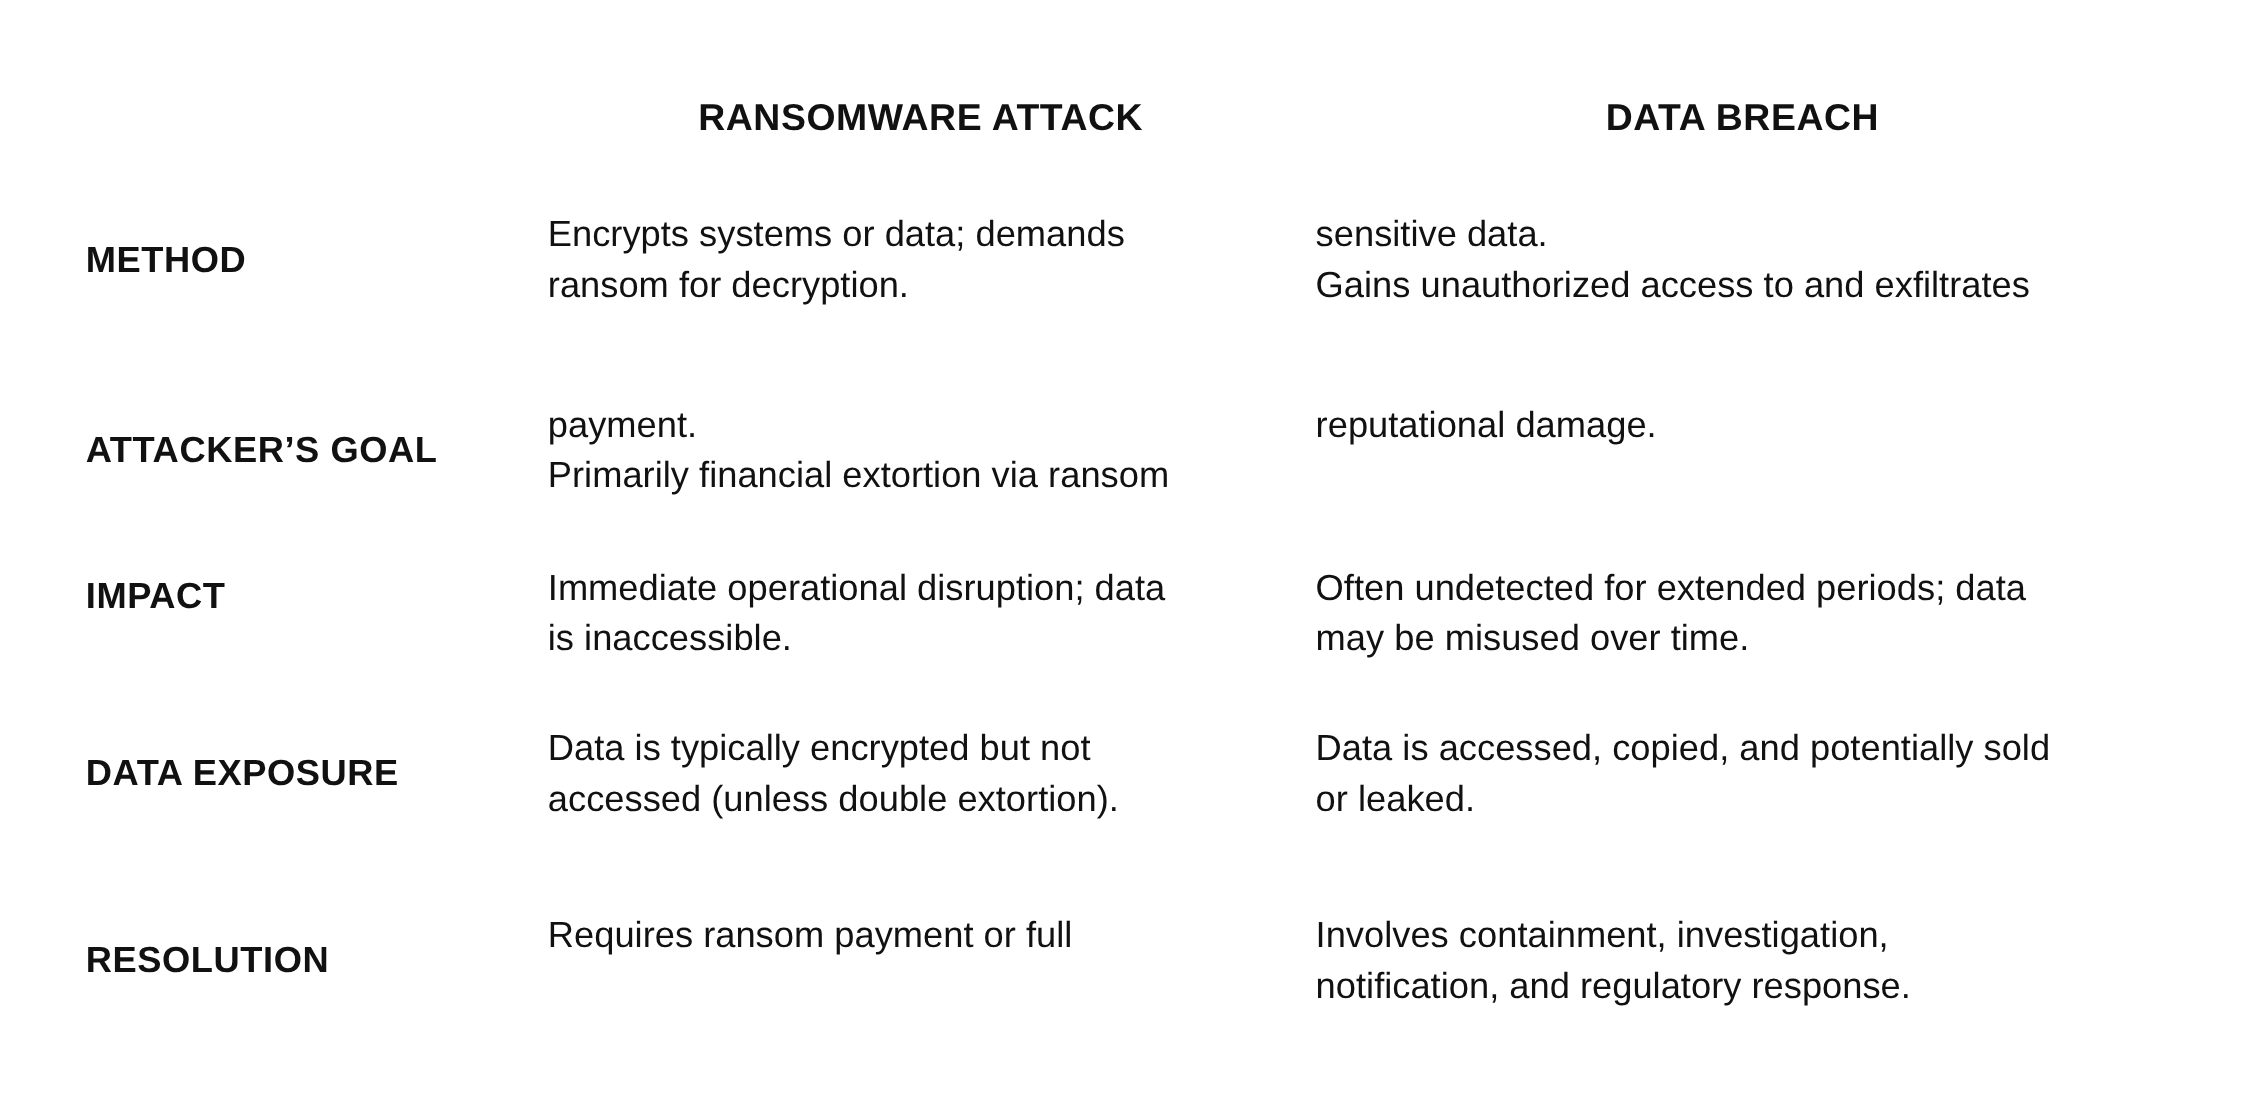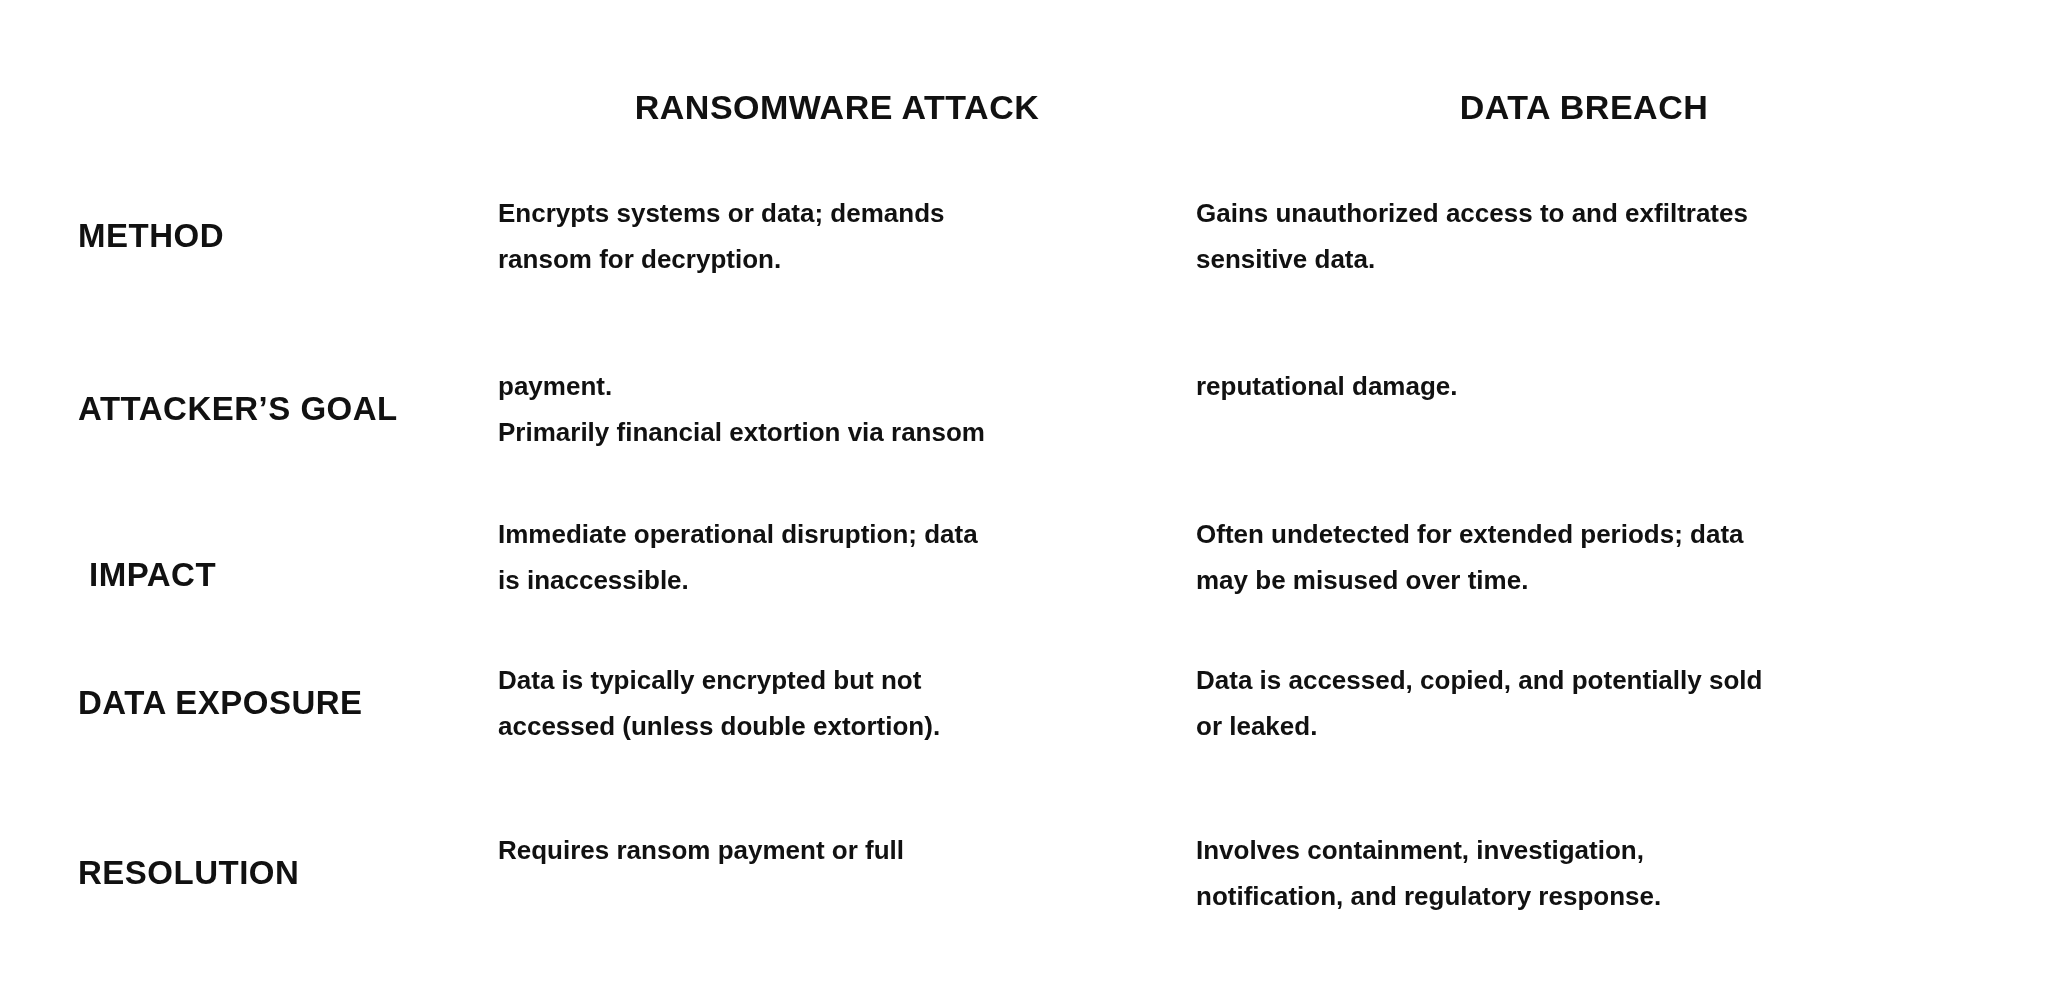--- a/index.html
+++ b/index.html
@@ -28,60 +28,59 @@
       left: 78px;
       font-weight: bold;
       font-size: 33px;
       letter-spacing: 0.5px;
       white-space: nowrap;
       transform: translateY(-50%);
       text-align: center;
     }
     .cell {
       position: absolute;
-      font-size: 26px;
+      font-size: 33px;
       line-height: 46px;
       width: 680px;
-      font-weight: bold;
     }
     .c1 { left: 498px; }
     .c2 { left: 1196px; width: 780px; }
   </style>
 </head>
 <body>
 
 <div>
   <div class="col-header" style="left:837px;">RANSOMWARE ATTACK</div>
   <div class="col-header" style="left:1584px;">DATA BREACH</div>
 
   <div>
     <div class="row-label" style="top:236px;">METHOD</div>
     <div class="cell c1" style="top:190px;">
       <div>Encrypts systems or data; demands</div>
       <div>ransom for decryption.</div>
     </div>
     <div class="cell c2" style="top:190px;">
+      <div>sensitive data.</div>
       <div>Gains unauthorized access to and exfiltrates</div>
-      <div>sensitive data.</div>
     </div>
   </div>
 
   <div>
     <div class="row-label" style="top:409px;">ATTACKER’S GOAL</div>
     <div class="cell c1" style="top:363px;">
       <div>payment.</div>
       <div>Primarily financial extortion via ransom</div>
     </div>
     <div class="cell c2" style="top:363px;">
       <div>reputational damage.</div>
     </div>
   </div>
 
   <div>
-    <div class="row-label" style="top:575px;margin-left:11px;">IMPACT</div>
+    <div class="row-label" style="top:542px;">IMPACT</div>
     <div class="cell c1" style="top:511px;">
       <div>Immediate operational disruption; data</div>
       <div>is inaccessible.</div>
     </div>
     <div class="cell c2" style="top:511px;">
       <div>Often undetected for extended periods; data</div>
       <div>may be misused over time.</div>
     </div>
   </div>
 

